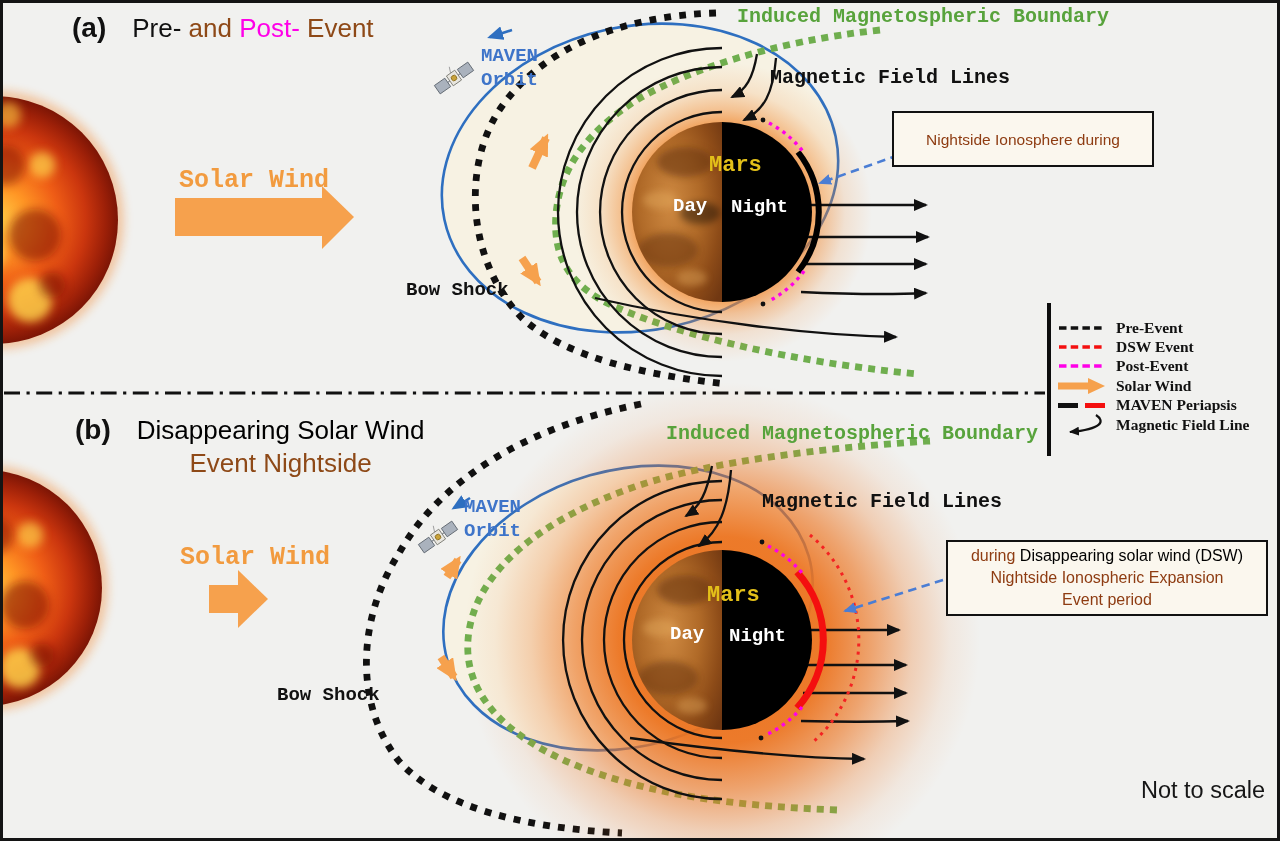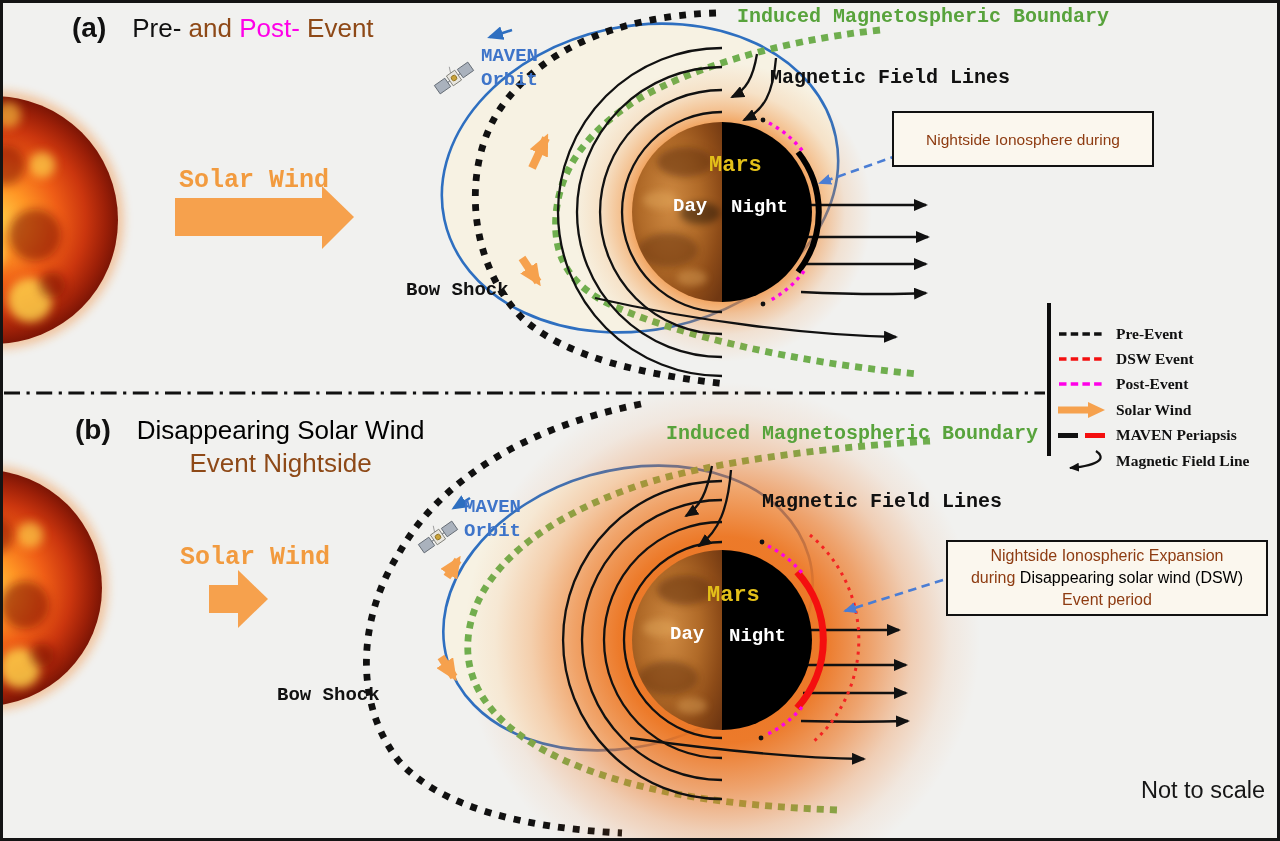--- a/index.html
+++ b/index.html
@@ -23,21 +23,21 @@
   .c-yellow{color:#e3c019;margin-left:8px;}
   .c-white{color:#ffffff;}
   .c-darkgray{color:#3d3d3d;}
   
   .callout{position:absolute;background:#fbf7ee;border:2.5px solid #111;z-index:30;
            display:flex;flex-direction:column;justify-content:center;text-align:center;
            font-size:15.5px;line-height:21px;color:#8e3c12;}
   
   .legend-line{position:absolute;left:1047px;top:303px;width:4px;height:153px;background:#0d0d0d;z-index:30;}
   .legend{position:absolute;left:1058px;top:318px;z-index:30;}
-  .legend-row{display:flex;align-items:center;height:19.4px;gap:11px;margin-top:6px;}
+  .legend-row{display:flex;align-items:center;height:19.4px;gap:11px;}
   .legend-sample{width:47px;display:flex;align-items:center;justify-content:flex-start;}
   .legend-label{font-family:"Liberation Serif","DejaVu Serif",serif;font-weight:bold;
                 font-size:15.5px;color:#111;white-space:nowrap;}
   .nts{position:absolute;left:1100px;top:777px;width:165px;text-align:right;
        font-size:23.5px;color:#161616;z-index:30;font-weight:400;}
 </style>
 </head>
 <body>
 
 <div class="fig">
@@ -274,22 +274,22 @@
   </div>
   <div class="lbl serif c-yellow" style="left:699px;top:583px;font-size:22px;">Mars</div>
   <div class="lbl serif c-white" style="left:670px;top:623px;font-size:19px;">Day</div>
   <div class="lbl serif c-white" style="left:729px;top:625px;font-size:19px;">Night</div>
 
   <div class="callout" style="left:892px;top:111px;width:258px;height:52px;">
     <div>Nightside Ionosphere during</div>
   </div>
 
   <div class="callout" style="left:946px;top:540px;width:318px;height:72px;font-size:16px;line-height:22px;">
+    <div><span>during </span><span class="c-red">Disappearing solar wind (DSW)</span></div>
     <div>Nightside Ionospheric Expansion</div>
-    <div><span>during </span><span class="c-red">Disappearing solar wind (DSW)</span></div>
     <div>Event period</div>
   </div>
 
   <div class="legend-line"></div>
   <div class="legend">
     <div class="legend-row">
       <span class="legend-sample">
           <svg width="47" height="8">
             <line x1="1" y1="4" x2="46" y2="4" stroke="#111" stroke-width="3.4" stroke-dasharray="7.5 4.2"></line>
           </svg>

